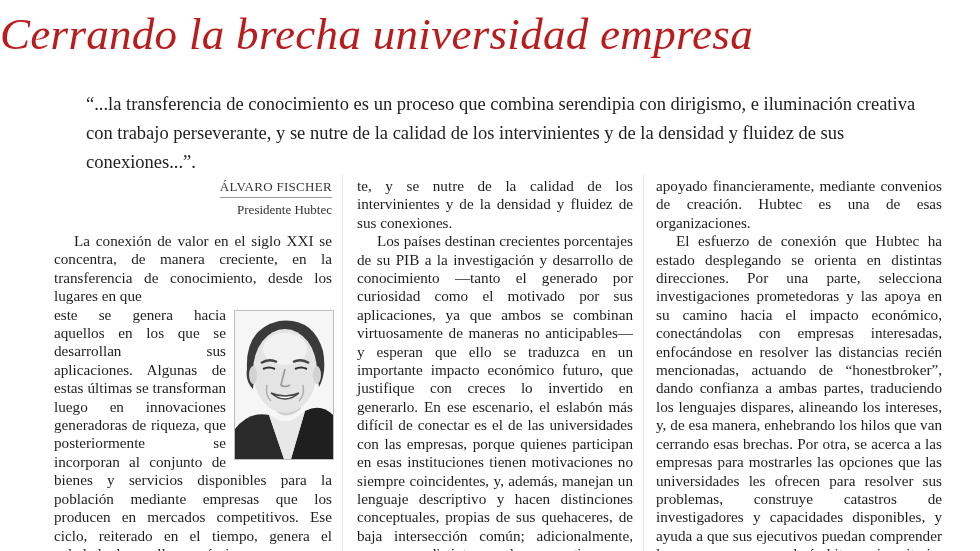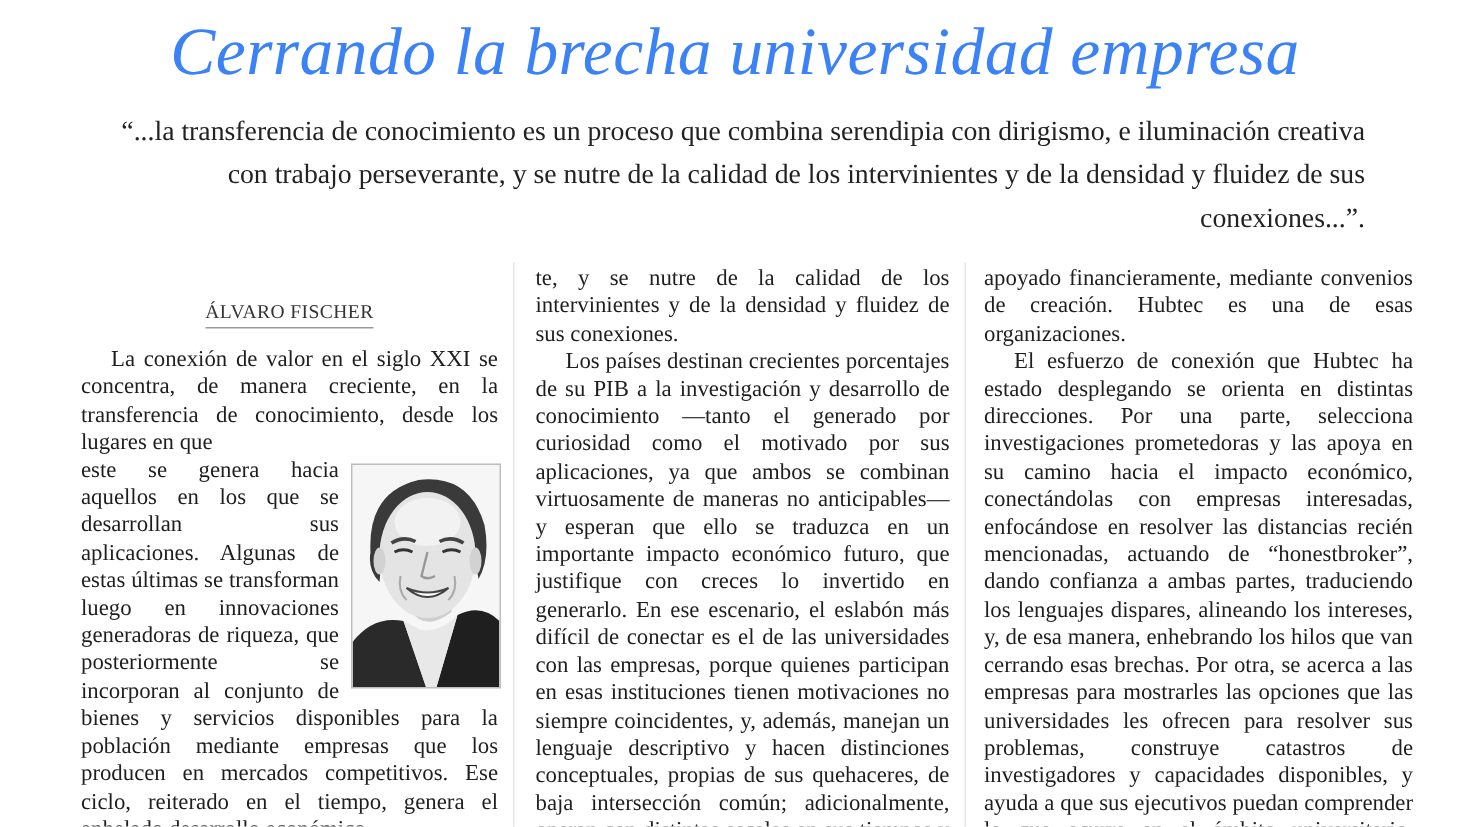--- a/index.html
+++ b/index.html
@@ -13,41 +13,41 @@
       overflow: hidden;
       position: relative;
       color: #1c1c1c;
       font-family: "Liberation Serif", "DejaVu Serif", serif;
     }
     .headline {
       position: absolute;
       left: 0;
       top: 6px;
       width: 980px;
-      text-align: center;
+      text-align: left;
       font-family: "Liberation Serif", "DejaVu Serif", serif;
       font-style: italic;
       font-size: 45px;
       line-height: 56px;
-      color: #3b82f6;
+      color: #b91c1c;
       letter-spacing: 0.3px;
       margin: 0;
       font-weight: normal;
     }
     .pullquote {
       position: absolute;
       left: 70px;
       top: 74px;
       width: 840px;
-      text-align: right;
+      text-align: left;
       font-family: "Liberation Serif", "DejaVu Serif", serif;
       font-size: 18.5px;
       line-height: 29px;
       color: #222;
-      margin: 0;
+      margin: 16px;
     }
     .column {
       position: absolute;
       top: 177px;
       font-family: "Liberation Serif", "DejaVu Serif", serif;
       font-size: 15.2px;
       line-height: 18.4px;
       color: #1e1e1e;
       text-align: justify;
       hyphens: manual;
@@ -61,23 +61,22 @@
     }
     .column p.cont { text-indent: 0; }
     .rule {
       position: absolute;
       top: 175px;
       width: 1px;
       height: 380px;
       background: #e6e6e6;
     }
     .byline {
-      text-align: center;
+      text-align: right;
       margin-bottom: 12px;
-      margin-top: 22px;
     }
     .author-name {
       display: inline-block;
       font-size: 13px;
       letter-spacing: 0.3px;
       padding-bottom: 2px;
       border-bottom: 1px solid #999;
       color: #333;
       line-height: 17px;
     }
@@ -106,20 +105,21 @@
 <h1 class="headline">Cerrando la brecha universidad empresa</h1>
 
 <p class="pullquote">“...la transferencia de conocimiento es un proceso que combina serendipia con dirigismo, e iluminación creativa con trabajo perseverante, y se nutre de la calidad de los intervinientes y de la densidad y fluidez de sus conexiones...”.</p>
 
 <div class="rule" style="left:342px"></div>
 <div class="rule" style="left:643px"></div>
 
 <div class="column col1">
   <div class="byline">
     <span class="author-name">ÁLVARO FISCHER</span>
+    <span class="author-role">Presidente Hubtec</span>
   </div>
   <p>
     <span>La conexión de valor en el siglo XXI se concentra, de manera creciente, en la transferencia de conocimiento, desde los lugares en que</span>
   </p>
   <div class="photo">
     <svg width="98" height="148" viewBox="0 0 98 148">
       <rect width="98" height="148" fill="#f6f6f6"></rect>
 
       <path d="M0 148 L0 118 Q14 100 34 104 L49 148 Z" fill="#2a2a2a"></path>
       <path d="M98 148 L98 104 Q86 92 70 100 L56 148 Z" fill="#1f1f1f"></path>

